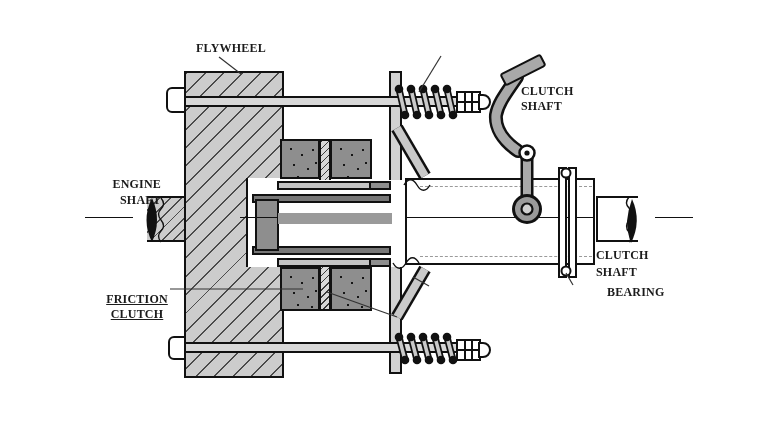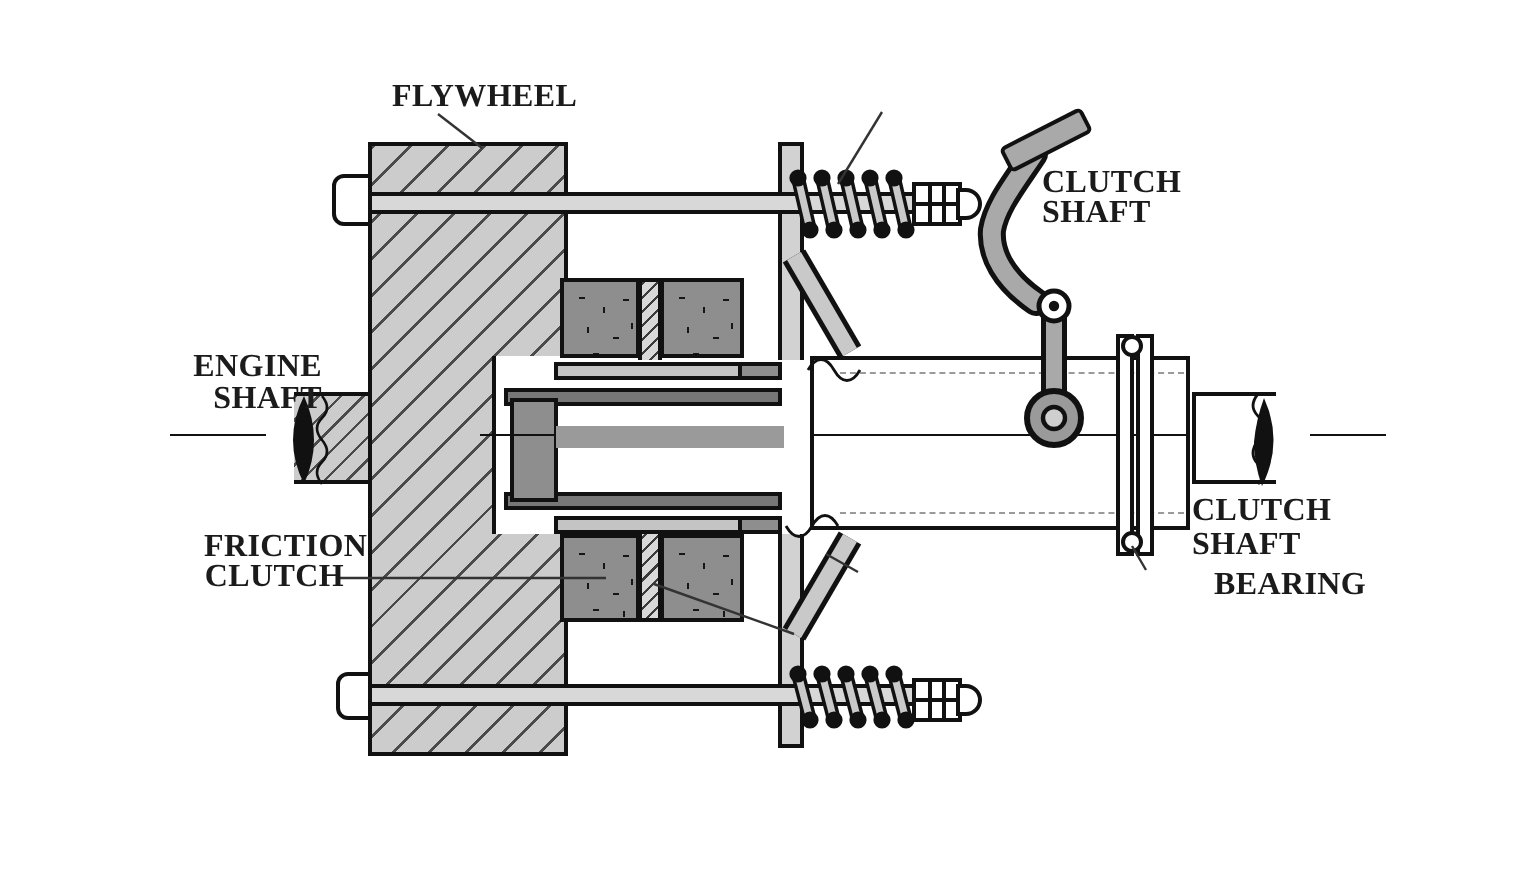--- a/index.html
+++ b/index.html
@@ -73,27 +73,27 @@
      linear-gradient(to right,transparent 0 6px,#111 6px 8px,transparent 8px 13px,#111 13px 15px,transparent 15px),
      linear-gradient(to bottom,transparent 0 8px,#111 8px 10px,transparent 10px);}
   #nut-t{left:456px;top:91px;width:25px;height:22px;} #nut-b{left:456px;top:339px;width:25px;height:22px;}
   .nutcap{background:#fff;border:2px solid var(--line,#111);border-radius:0 9px 9px 0;z-index:13;}
   #cap-nt{left:478px;top:94px;width:13px;height:16px;} #cap-nb{left:478px;top:342px;width:13px;height:16px;}
 
   
   #overlay{left:0;top:0;z-index:15;pointer-events:none;}
 
   
-  .lbl{position:absolute;color:#1b1b1b;font-weight:bold;font-size:16px;letter-spacing:.2px;
+  .lbl{position:absolute;color:#1b1b1b;font-weight:bold;font-size:12px;letter-spacing:.2px;
        line-height:15px;white-space:nowrap;z-index:16;}
   #lbl-flywheel{left:196px;top:41px;}
   #lbl-spring{left:401px;top:43px;}
   #lbl-pedal{left:521px;top:84px;}
   #lbl-engine{left:93px;top:176px;width:68px;text-align:right;line-height:16px;}
-  #lbl-friction{left:102px;top:266px;width:70px;text-align:right;}
+  #lbl-friction{left:102px;top:292px;width:70px;text-align:center;text-decoration:underline;}
   #lbl-pressure{left:427px;top:284px;}
   #lbl-cplate{left:398px;top:312px;}
   #lbl-bearing{left:563px;top:285px;margin-left:44px;}
   #lbl-cshaft{left:596px;top:247px;line-height:17px;}
 </style>
 </head>
 <body>
 
 <div id="stage">
 

